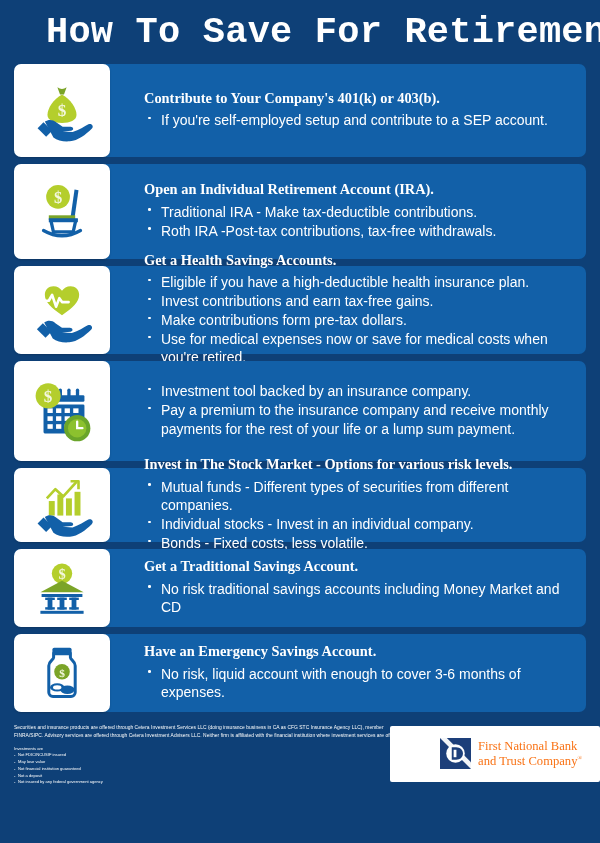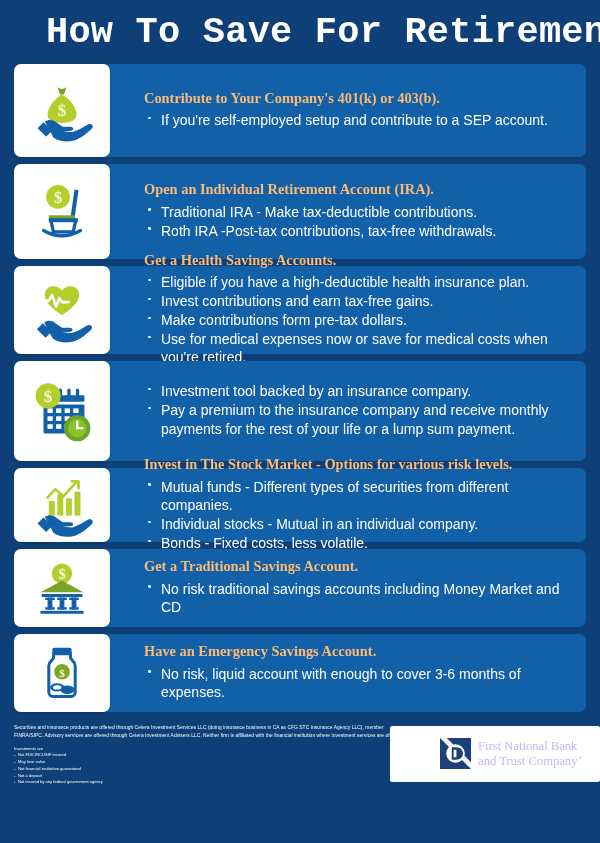--- a/index.html
+++ b/index.html
@@ -68,21 +68,21 @@
     padding: 9px 14px 10px 34px;
     flex: 1;
     display: flex;
     flex-direction: column;
     justify-content: center;
   }
   .card-head {
     font-family: "Liberation Serif", serif;
     font-weight: bold;
     font-size: 14.4px;
-    color: #fdba74;
+    color: #ffffff;
     line-height: 1.22;
     margin-bottom: 4px;
   }
   .bullets { list-style: none; }
   .bullets li {
     position: relative;
     padding-left: 17px;
     color: #ffffff;
     font-size: 14px;
     line-height: 1.32;
@@ -145,21 +145,21 @@
     position: absolute;
     right: 18px;
     top: 26px;
     display: flex;
     align-items: center;
     gap: 7px;
   }
   .logo-mark { width: 31px; height: 31px; display:block; }
   .logo-text {
     font-family: "Liberation Serif", serif;
-    color: #c4b5fd;
+    color: #f97316;
     font-size: 12.6px;
     line-height: 1.12;
     font-weight: normal;
   }
   .logo-text .reg { font-size: 6px; vertical-align: super; }
   .logo-plate {
     position: absolute;
     right: 0; top: 14px;
     width: 210px; height: 56px;
     background: #ffffff;
@@ -287,21 +287,21 @@
           <path d="M27 40 l13 -14 12 11 20 -22" fill="none" stroke="#b4ce2c" stroke-width="4" stroke-linejoin="round"></path>
           <path d="M63 14 h12 v12" fill="none" stroke="#b4ce2c" stroke-width="4" stroke-linejoin="round"></path>
           <path d="M13 78 l9 -9 13 13 -9 9z" fill="#1260a8"></path>
           <path d="M24 68 c6 -4 12 -3 17 1 l10 7 h12 c4 0 6 5 1 6 l-13 1 15 1 c10 -3 18 -9 24 -12 5 -2 9 3 5 7 -9 9 -21 18 -33 19 -9 1 -19 -1 -25 -6 z" fill="#1260a8"></path>
         </svg>
       </div>
       <div class="card-body">
         <div class="card-head">Invest in The Stock Market - Options for various risk levels.</div>
         <ul class="bullets">
           <li>Mutual funds - Different types of securities from different companies.</li>
-          <li>Individual stocks - Mutual in an individual company.</li>
+          <li>Individual stocks - Invest in an individual company.</li>
           <li>Bonds - Fixed costs, less volatile.</li>
         </ul>
       </div>
     </div>
 
     <div class="card c6">
       <div class="icon-box">
         <svg width="60" height="60" viewBox="0 0 100 100">
           <circle cx="50" cy="26" r="17" fill="#b4ce2c"></circle>
           <text x="50" y="35" font-family="Liberation Serif, serif" font-size="24" font-weight="bold" fill="#f3f7dd" text-anchor="middle">$</text>

